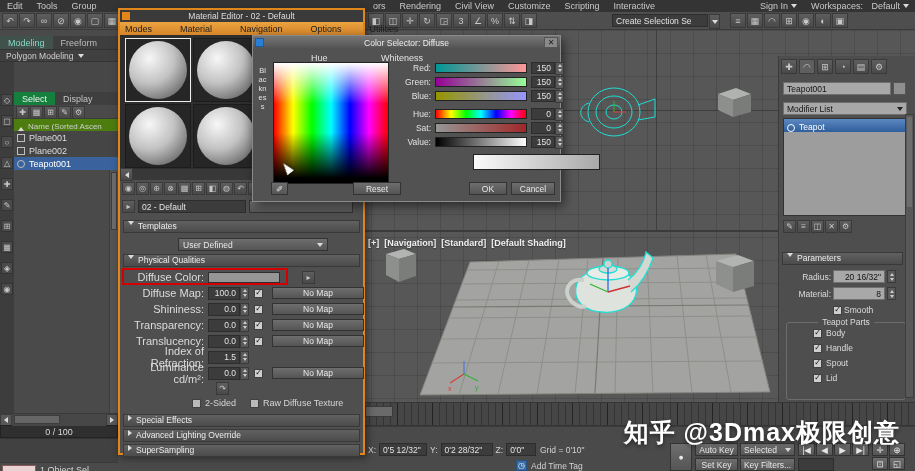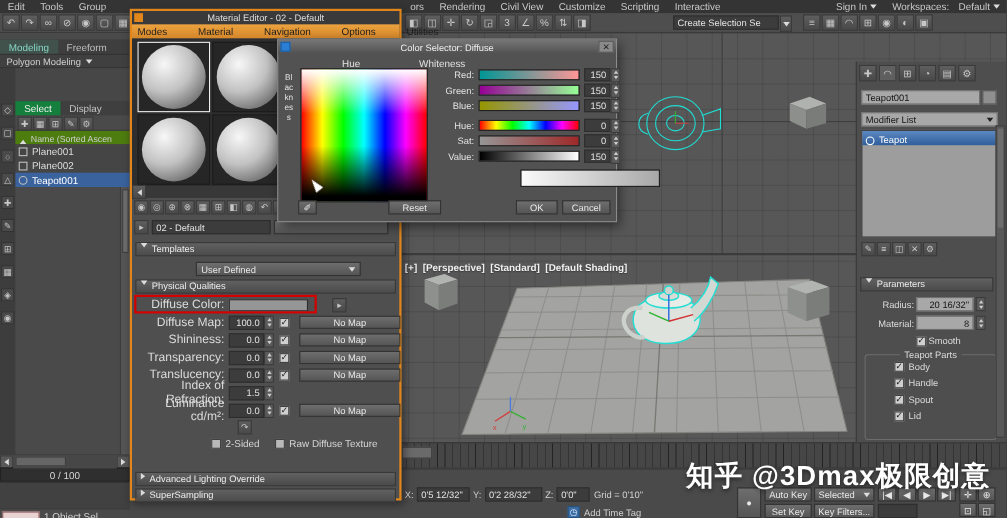--- a/index.html
+++ b/index.html
@@ -266,21 +266,21 @@
         <line x1="16" y1="14" x2="2" y2="23" stroke="#d04040" stroke-width="1.2"></line>
         <line x1="16" y1="14" x2="30" y2="21" stroke="#35b035" stroke-width="1.2"></line>
         <text x="0" y="31" fill="#d04040">x</text>
         <text x="27" y="30" fill="#35b035">y</text>
         <text x="13" y="8" fill="#4a7adf" opacity="0">z</text>
       </g>
     </svg>
 
     <div id="persp-label">
       <span>[+]</span>
-      <span>[Perspective]</span>
+      <span>[Navigation]</span>
       <span>[Standard]</span>
       <span>[Default Shading]</span>
     </div>
   </div>
 
   <div id="ruler">
     <div id="ruler-thumb"></div>
   </div>
 
   <div id="sbar">
@@ -610,20 +610,24 @@
     </div>
     <div class="abs" style="left:96px;top:372px">
         <span class="icon-btn icon-sm">↷</span>
       </div>
     <div class="abs" style="left:72px;top:388px;display:flex;align-items:center;gap:4px">
       <span class="chk" style="background:#b9b9b9"></span>
       <span>2-Sided</span>
       <span class="chk" style="background:#b9b9b9;margin-left:10px"></span>
       <span>Raw Diffuse Texture</span>
     </div>
+    <div class="roll" style="top:404px">
+      <i class="tri-r"></i>
+      <span>Special Effects</span>
+    </div>
     <div class="roll" style="top:419px">
       <i class="tri-r"></i>
       <span>Advanced Lighting Override</span>
     </div>
     <div class="roll" style="top:434px">
       <i class="tri-r"></i>
       <span>SuperSampling</span>
     </div>
   </div>
 

